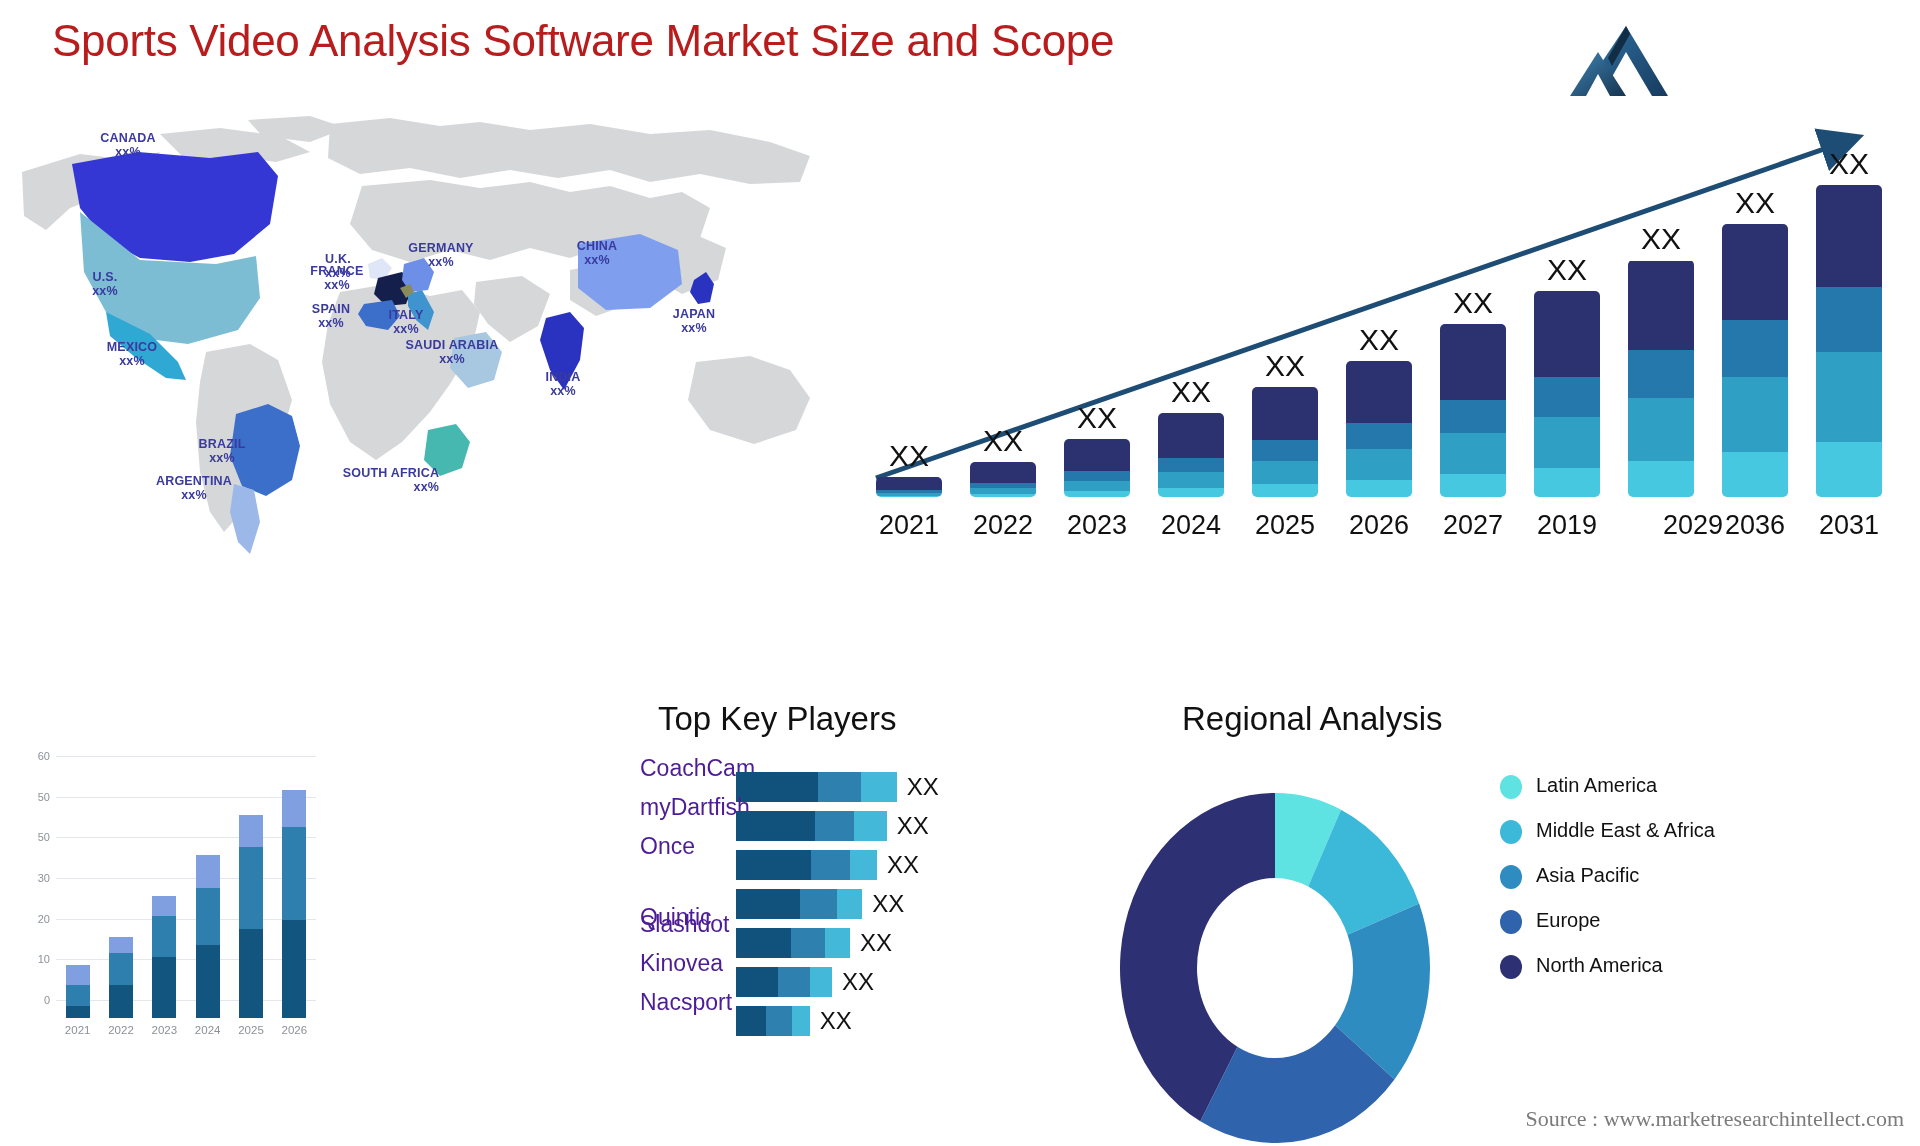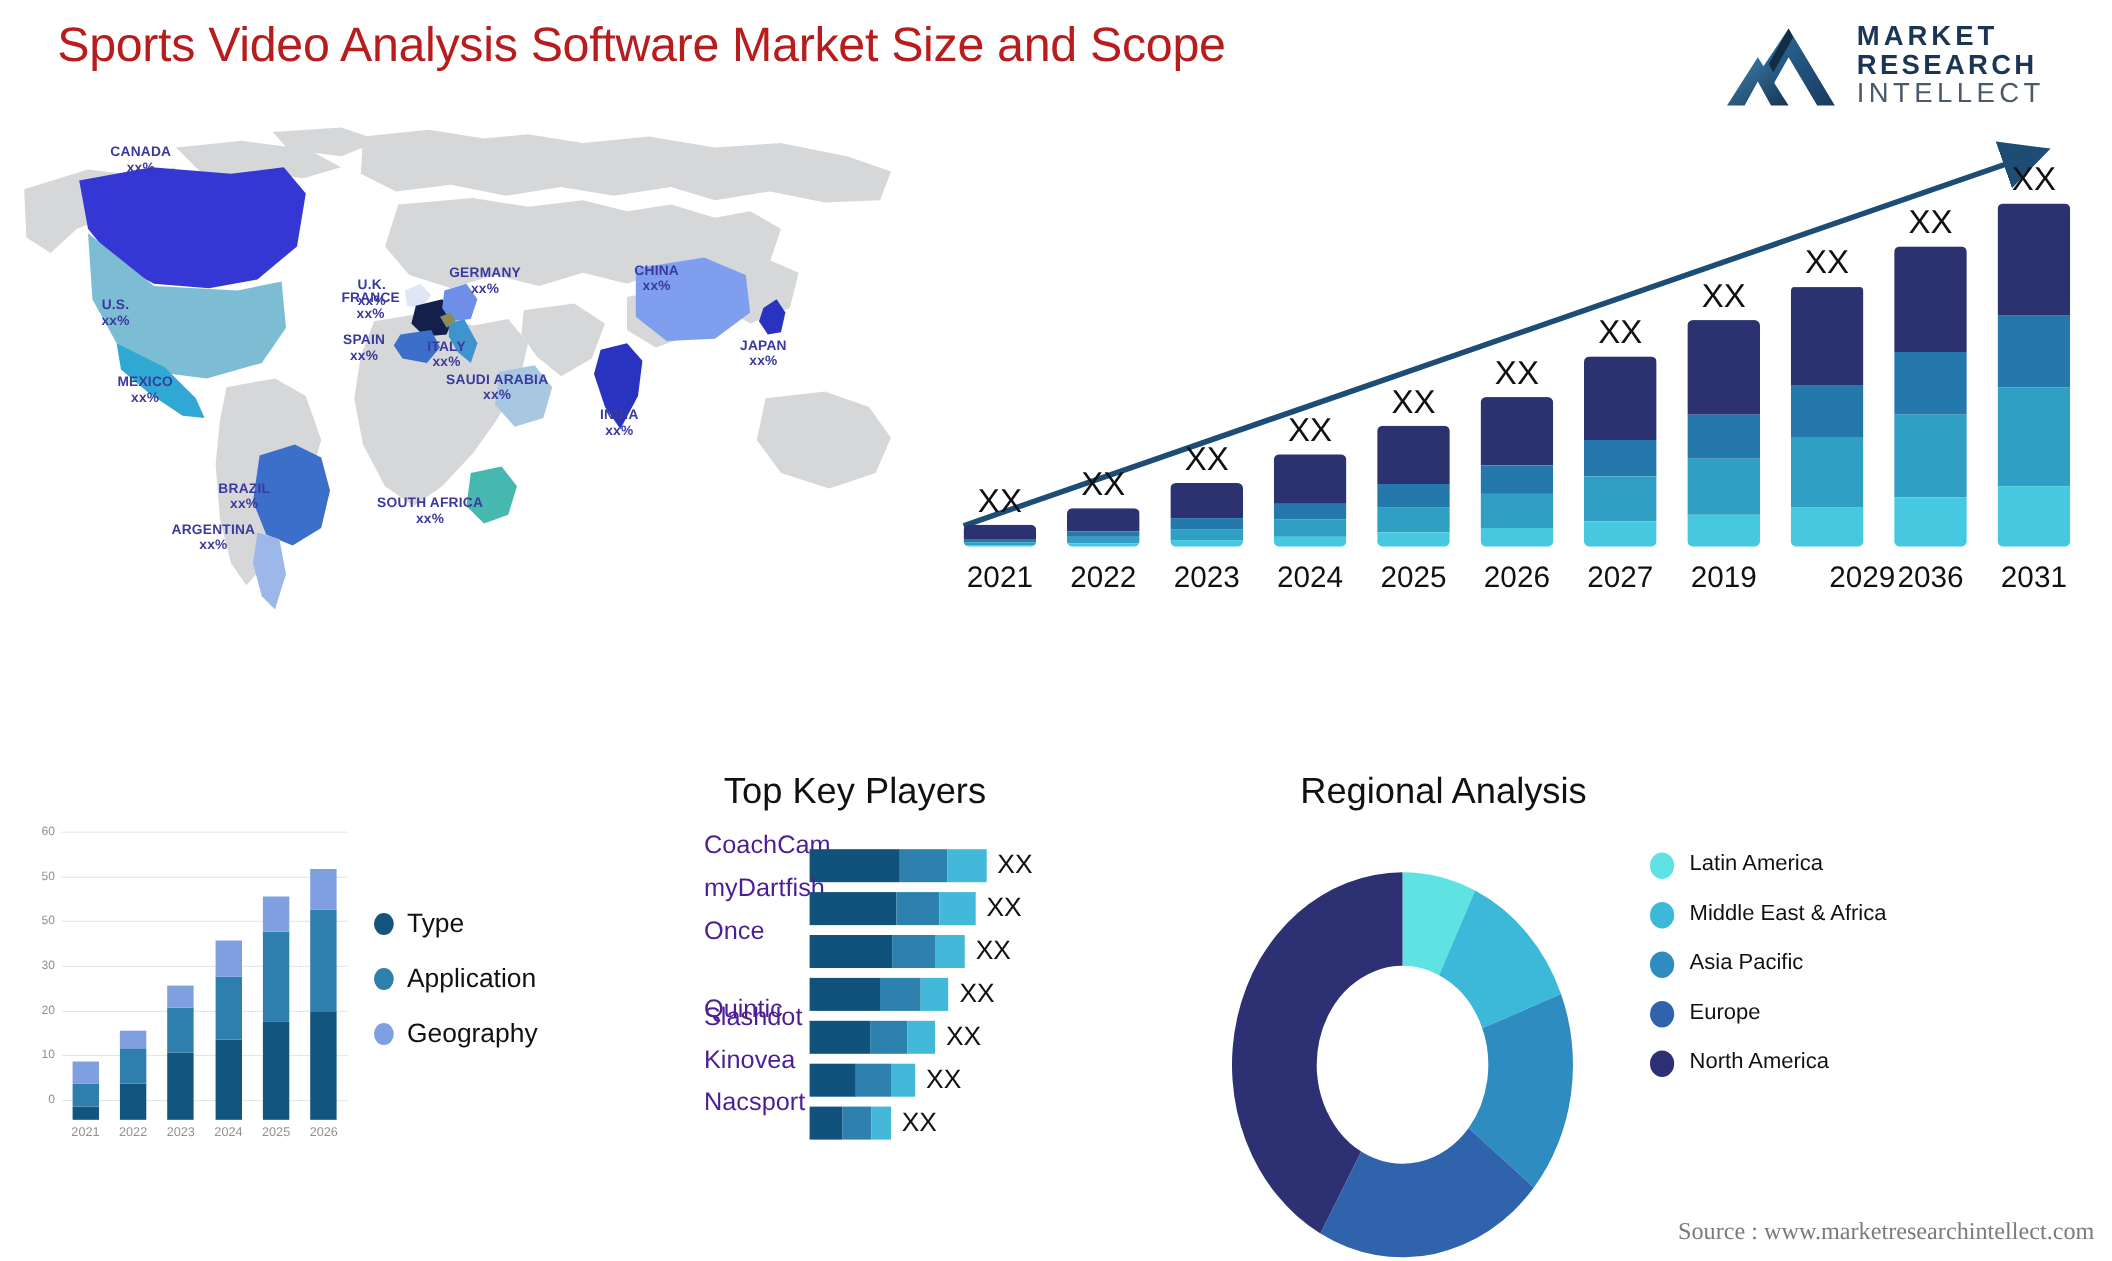--- a/index.html
+++ b/index.html
@@ -101,25 +101,20 @@
         </linearGradient>
         <linearGradient id="lg2" x1="0" y1="0" x2="1" y2="1">
           <stop offset="0%" stop-color="#3f86b5"></stop>
             <stop offset="100%" stop-color="#17334f"></stop>
         </linearGradient>
       </defs>
       <polygon points="58,4 100,74 84,74 58,30 40,62 30,46" fill="url(#lg1)"></polygon>
       <polygon points="30,30 58,74 42,74 30,52 18,74 2,74" fill="url(#lg2)"></polygon>
       <polygon points="58,4 62,12 44,44 40,36" fill="#0d2438" opacity=".85"></polygon>
     </svg>
-    <div class="logo-text">
-      <div class="logo-l1">MARKET</div>
-      <div class="logo-l2">RESEARCH</div>
-      <div class="logo-l3">INTELLECT</div>
-    </div>
   </div>
 
   <div id="world-map">
     <svg width="820" height="450" viewBox="0 0 820 450">
 
       <g fill="#d6d7d9">
         <path d="M12 60 L70 42 L120 48 L150 40 L132 70 L96 82 L60 96 L36 118 L14 104 Z"></path>
         <path d="M150 22 L210 16 L270 24 L300 40 L266 50 L222 44 L178 50 Z"></path>
         <path d="M238 8 L300 4 L336 16 L300 30 L252 24 Z"></path>
         <path d="M320 12 L380 6 L430 14 L470 10 L520 18 L580 12 L640 22 L700 18 L760 30 L800 44
@@ -162,21 +157,21 @@
         <div class="map-label" style="left: 118px; top: 19px;"><span>CANADA</span><span class="pct">xx%</span></div>
         <div class="map-label" style="left: 95px; top: 158px;"><span>U.S.</span><span class="pct">xx%</span></div>
         <div class="map-label" style="left: 122px; top: 228px;"><span>MEXICO</span><span class="pct">xx%</span></div>
         <div class="map-label" style="left: 212px; top: 325px;"><span>BRAZIL</span><span class="pct">xx%</span></div>
         <div class="map-label" style="left: 184px; top: 362px;"><span>ARGENTINA</span><span class="pct">xx%</span></div>
         <div class="map-label" style="left: 328px; top: 140px;"><span>U.K.</span><span class="pct">xx%</span></div>
         <div class="map-label" style="left: 327px; top: 152px;"><span>FRANCE</span><span class="pct">xx%</span></div>
         <div class="map-label" style="left: 321px; top: 190px;"><span>SPAIN</span><span class="pct">xx%</span></div>
         <div class="map-label" style="left: 396px; top: 196px;"><span>ITALY</span><span class="pct">xx%</span></div>
         <div class="map-label" style="left: 431px; top: 129px;"><span>GERMANY</span><span class="pct">xx%</span></div>
-        <div class="map-label" style="left: 381px; top: 338px;"><span>SOUTH AFRICA</span><span class="pct">xx%</span></div>
+        <div class="map-label" style="left: 381px; top: 354px; text-align: right;"><span>SOUTH AFRICA</span><span class="pct">xx%</span></div>
         <div class="map-label" style="left: 442px; top: 226px;"><span>SAUDI ARABIA</span><span class="pct">xx%</span></div>
         <div class="map-label" style="left: 553px; top: 258px;"><span>INDIA</span><span class="pct">xx%</span></div>
         <div class="map-label" style="left: 587px; top: 127px;"><span>CHINA</span><span class="pct">xx%</span></div>
         <div class="map-label" style="left: 684px; top: 195px;"><span>JAPAN</span><span class="pct">xx%</span></div>
       </div>
   </div>
 
   <div id="forecast-chart">
     <svg id="fc-arrow" viewBox="0 0 1070 425">
       <defs>
@@ -346,34 +341,20 @@
           <div class="seg-seg" style="background: rgb(127, 159, 224); height: 32.5333px; bottom: 170.8px;"></div>
         </div>
         <div class="seg-xlab" style="left: 195px;">2025</div>
         <div class="seg-col" style="left: 226.333px; height: 244px;">
           <div class="seg-seg" style="background: rgb(18, 86, 127); height: 97.6px; bottom: 0px;"></div>
           <div class="seg-seg" style="background: rgb(47, 127, 174); height: 93.5333px; bottom: 97.6px;"></div>
           <div class="seg-seg" style="background: rgb(127, 159, 224); height: 36.6px; bottom: 191.133px;"></div>
         </div>
         <div class="seg-xlab" style="left: 238.333px;">2026</div>
       </div>
-    <div class="seg-legend">
-        <div class="seg-leg-row">
-          <span class="seg-dot" style="background: rgb(18, 86, 127);"></span>
-          <span class="seg-leg-txt">Type</span>
-        </div>
-        <div class="seg-leg-row">
-          <span class="seg-dot" style="background: rgb(47, 127, 174);"></span>
-          <span class="seg-leg-txt">Application</span>
-        </div>
-        <div class="seg-leg-row">
-          <span class="seg-dot" style="background: rgb(127, 159, 224);"></span>
-          <span class="seg-leg-txt">Geography</span>
-        </div>
-      </div>
   </div>
 
   <div id="key-players">
     <div class="sec-title" style="left:18px;top:0;">Top Key Players</div>
     <div id="kp-body">
         <div class="kp-name" style="top: 68px;">CoachCam</div>
         <div class="kp-bar" style="left: 96px; top: 87px;">
           <div class="kp-seg" style="width: 81.9672px; background: rgb(17, 82, 124);"></div>
           <div class="kp-seg" style="width: 42.623px; background: rgb(46, 129, 174);"></div>
           <div class="kp-seg" style="width: 36.0656px; background: rgb(68, 184, 216);"></div>

